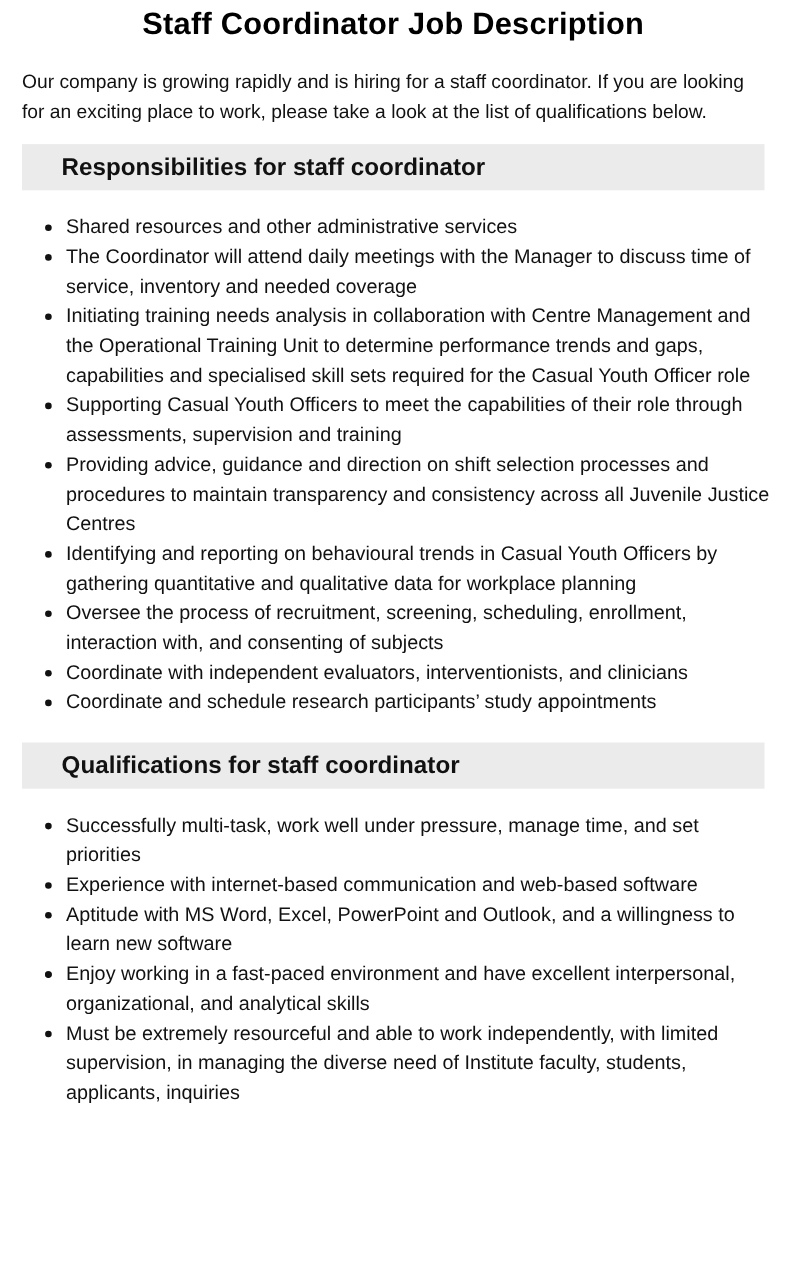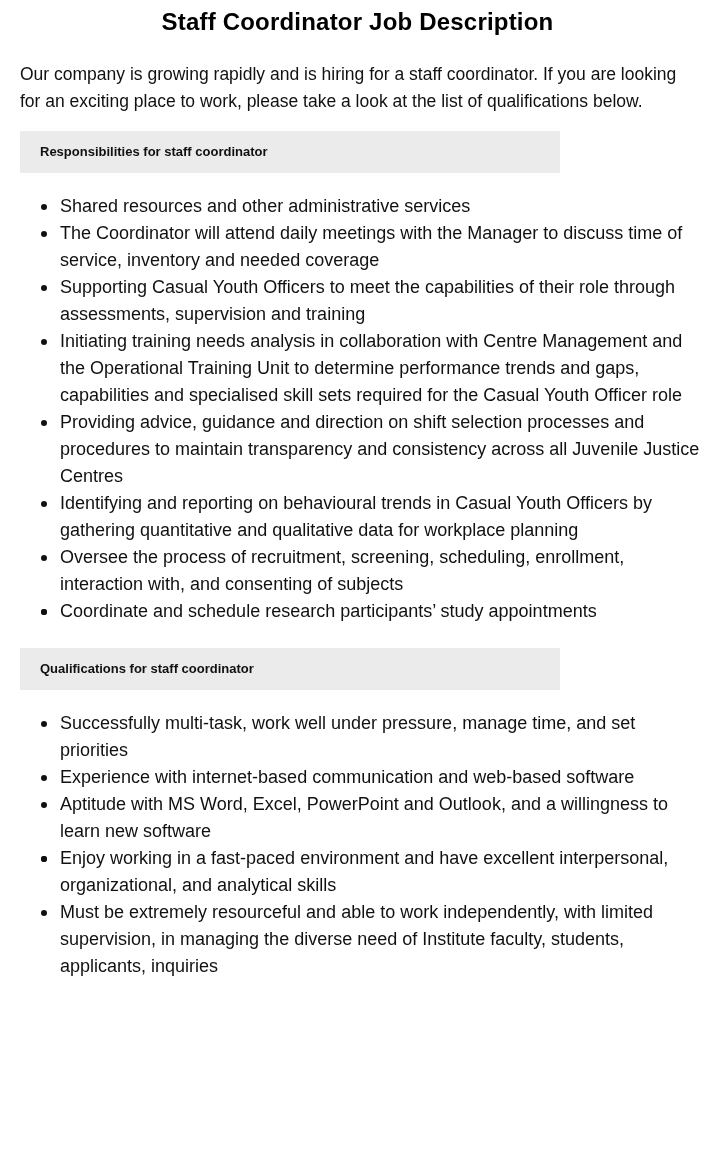--- a/index.html
+++ b/index.html
@@ -17,41 +17,41 @@
     .page {
       position: relative;
       padding: 0 25px 0 20px;
     }
     .title {
       margin: 0;
       padding-top: 2px;
       height: 44px;
       line-height: 40px;
       text-align: center;
-      font-size: 24px;
+      font-size: 28px;
       font-weight: bold;
       color: #000000;
       letter-spacing: 0.2px;
     }
     .intro {
       margin: 15px 0 0 0;
       font-size: 17.5px;
       line-height: 27px;
       color: #111111;
       width: 675px;
     }
     .section-header {
       margin-top: 16px;
-      width: 540px;
+      width: 675px;
       height: 42px;
       background: #ebebeb;
       box-sizing: border-box;
-      padding-left: 20px;
+      padding-left: 36px;
       line-height: 42px;
-      font-size: 13px;
+      font-size: 22px;
       font-weight: bold;
       color: #111111;
     }
     .section-header.second {
       margin-top: 23px;
     }
     ul.items {
       margin: 20px 0 0 0;
       padding: 0 0 0 40px;
       list-style: none;
@@ -77,26 +77,26 @@
 <body>
 
 <div class="page">
   <h1 class="title">Staff Coordinator Job Description</h1>
   <p class="intro">Our company is growing rapidly and is hiring for a staff coordinator. If you are looking for an exciting place to work, please take a look at the list of qualifications below.</p>
 
   <div class="section-header">Responsibilities for staff coordinator</div>
   <ul class="items">
     <li><span class="bullet"></span><span>Shared resources and other administrative services</span></li>
     <li><span class="bullet"></span><span>The Coordinator will attend daily meetings with the Manager to discuss time of service, inventory and needed coverage</span></li>
+    <li><span class="bullet"></span><span>Initiating training needs analysis in collaboration with Centre Management and the Operational Training Unit to determine performance trends and gaps, capabilities and specialised skill sets required for the Casual Youth Officer role</span></li>
     <li><span class="bullet"></span><span>Supporting Casual Youth Officers to meet the capabilities of their role through assessments, supervision and training</span></li>
-    <li><span class="bullet"></span><span>Initiating training needs analysis in collaboration with Centre Management and the Operational Training Unit to determine performance trends and gaps, capabilities and specialised skill sets required for the Casual Youth Officer role</span></li>
     <li><span class="bullet"></span><span>Providing advice, guidance and direction on shift selection processes and procedures to maintain transparency and consistency across all Juvenile Justice Centres</span></li>
     <li><span class="bullet"></span><span>Identifying and reporting on behavioural trends in Casual Youth Officers by gathering quantitative and qualitative data for workplace planning</span></li>
     <li><span class="bullet"></span><span>Oversee the process of recruitment, screening, scheduling, enrollment, interaction with, and consenting of subjects</span></li>
-    <li><span class="bullet"></span></li>
+    <li><span class="bullet"></span><span>Coordinate with independent evaluators, interventionists, and clinicians</span></li>
     <li><span class="bullet"></span><span>Coordinate and schedule research participants’ study appointments</span></li>
   </ul>
 
   <div class="section-header second">Qualifications for staff coordinator</div>
   <ul class="items">
     <li><span class="bullet"></span><span>Successfully multi-task, work well under pressure, manage time, and set priorities</span></li>
     <li><span class="bullet"></span><span>Experience with internet-based communication and web-based software</span></li>
     <li><span class="bullet"></span><span>Aptitude with MS Word, Excel, PowerPoint and Outlook, and a willingness to learn new software</span></li>
     <li><span class="bullet"></span></li>
     <li><span class="bullet"></span><span>Enjoy working in a fast-paced environment and have excellent interpersonal, organizational, and analytical skills</span></li>

